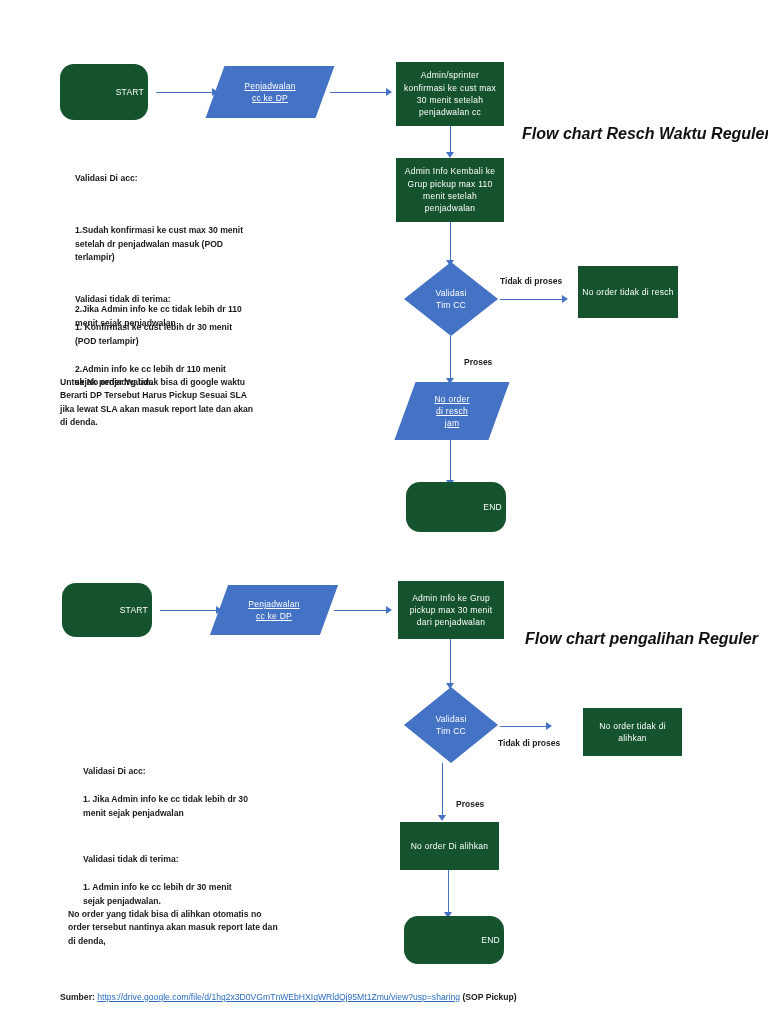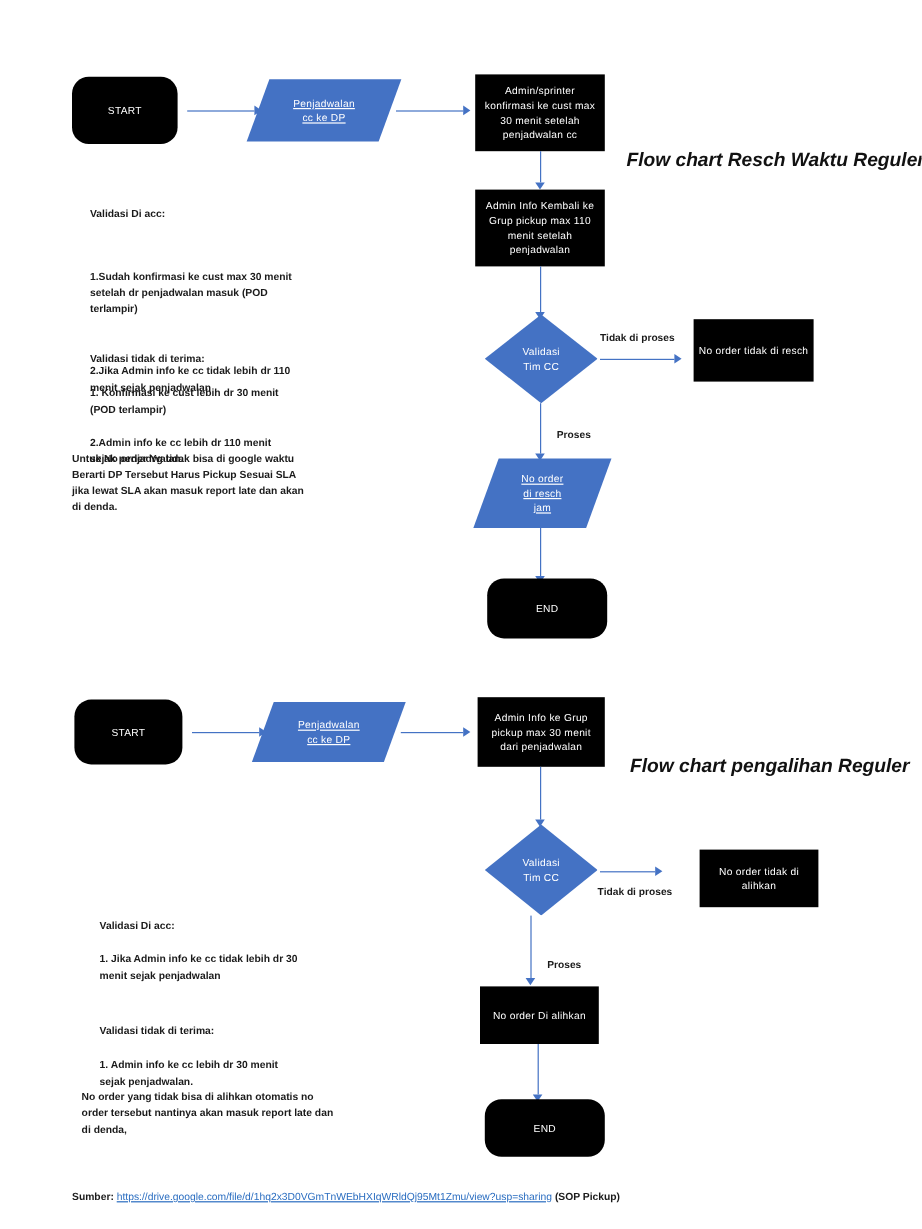--- a/index.html
+++ b/index.html
@@ -17,34 +17,35 @@
   #canvas {
     position: absolute;
     left: 0; top: 0;
     width: 768px;
     height: 1024px;
   }
 
   
   .shape {
     position: absolute;
-    background: #000000;
+    background: #14532d;
     color: #ffffff;
     display: flex;
     align-items: center;
     justify-content: center;
     text-align: center;
     font-size: 8.5px;
     line-height: 1.45;
     letter-spacing: 0.25px;
     box-sizing: border-box;
     padding: 0 4px;
   }
   .shape.rounded {
     border-radius: 14px;
+    justify-content: flex-end;
   }
   .shape.rect { border-radius: 0; }
 
   .shape.para {
     background: transparent;
     padding: 0;
     text-decoration: underline;
   }
   .para-inner {
     position: absolute;

